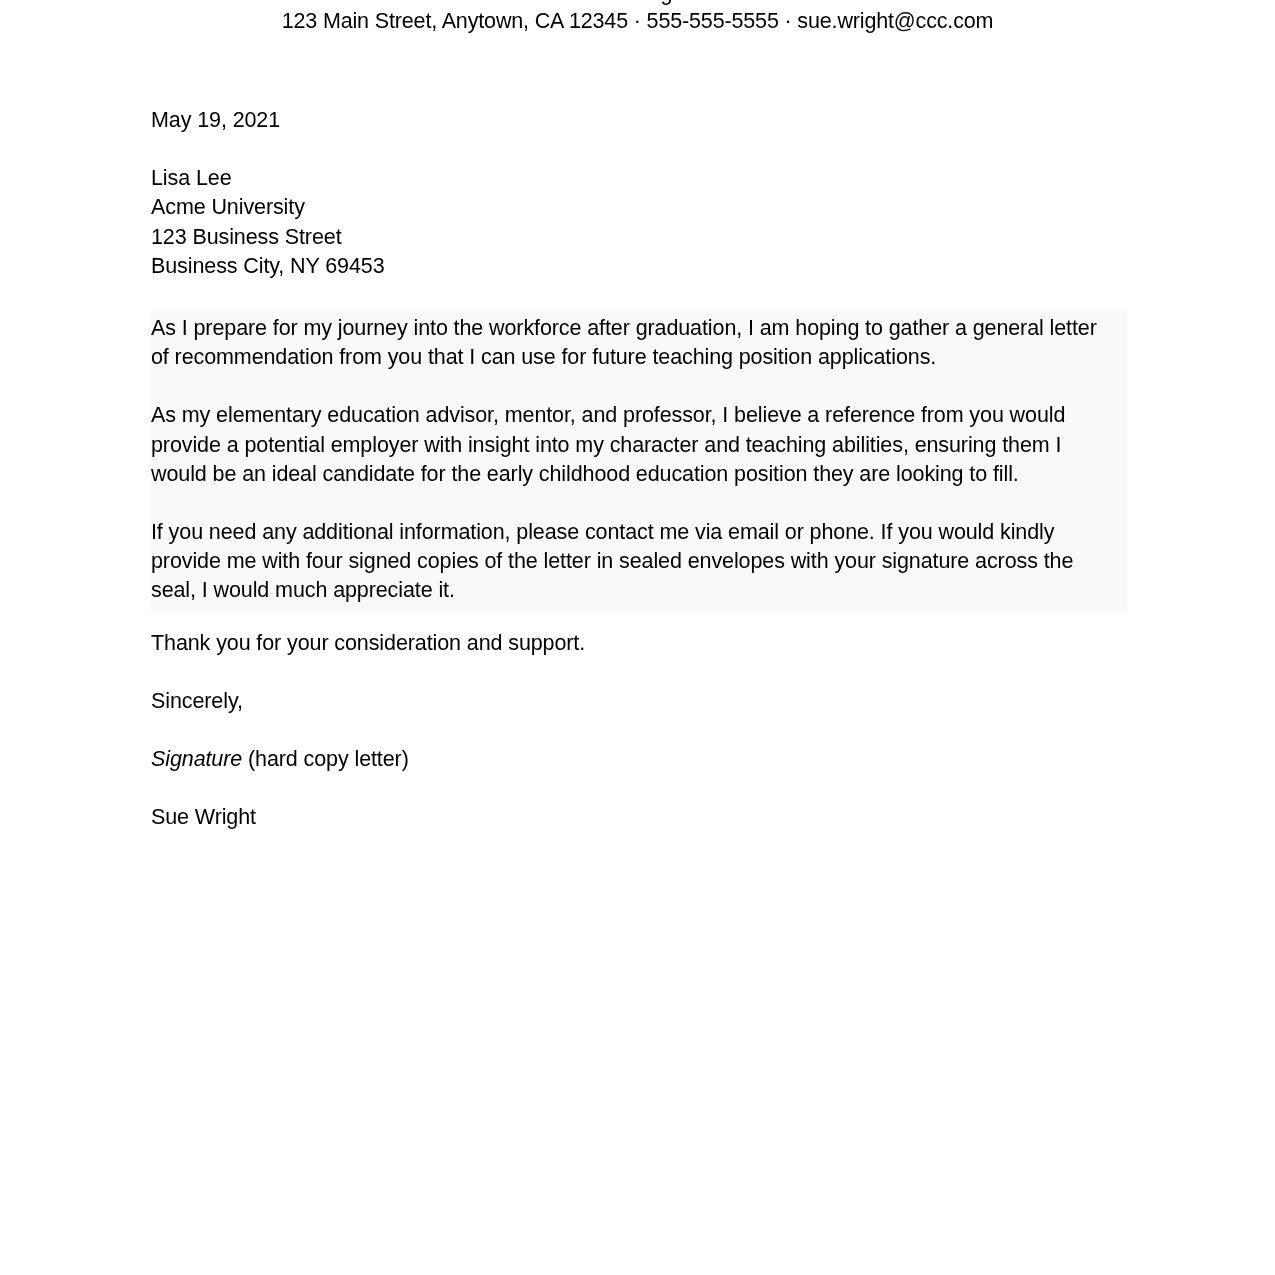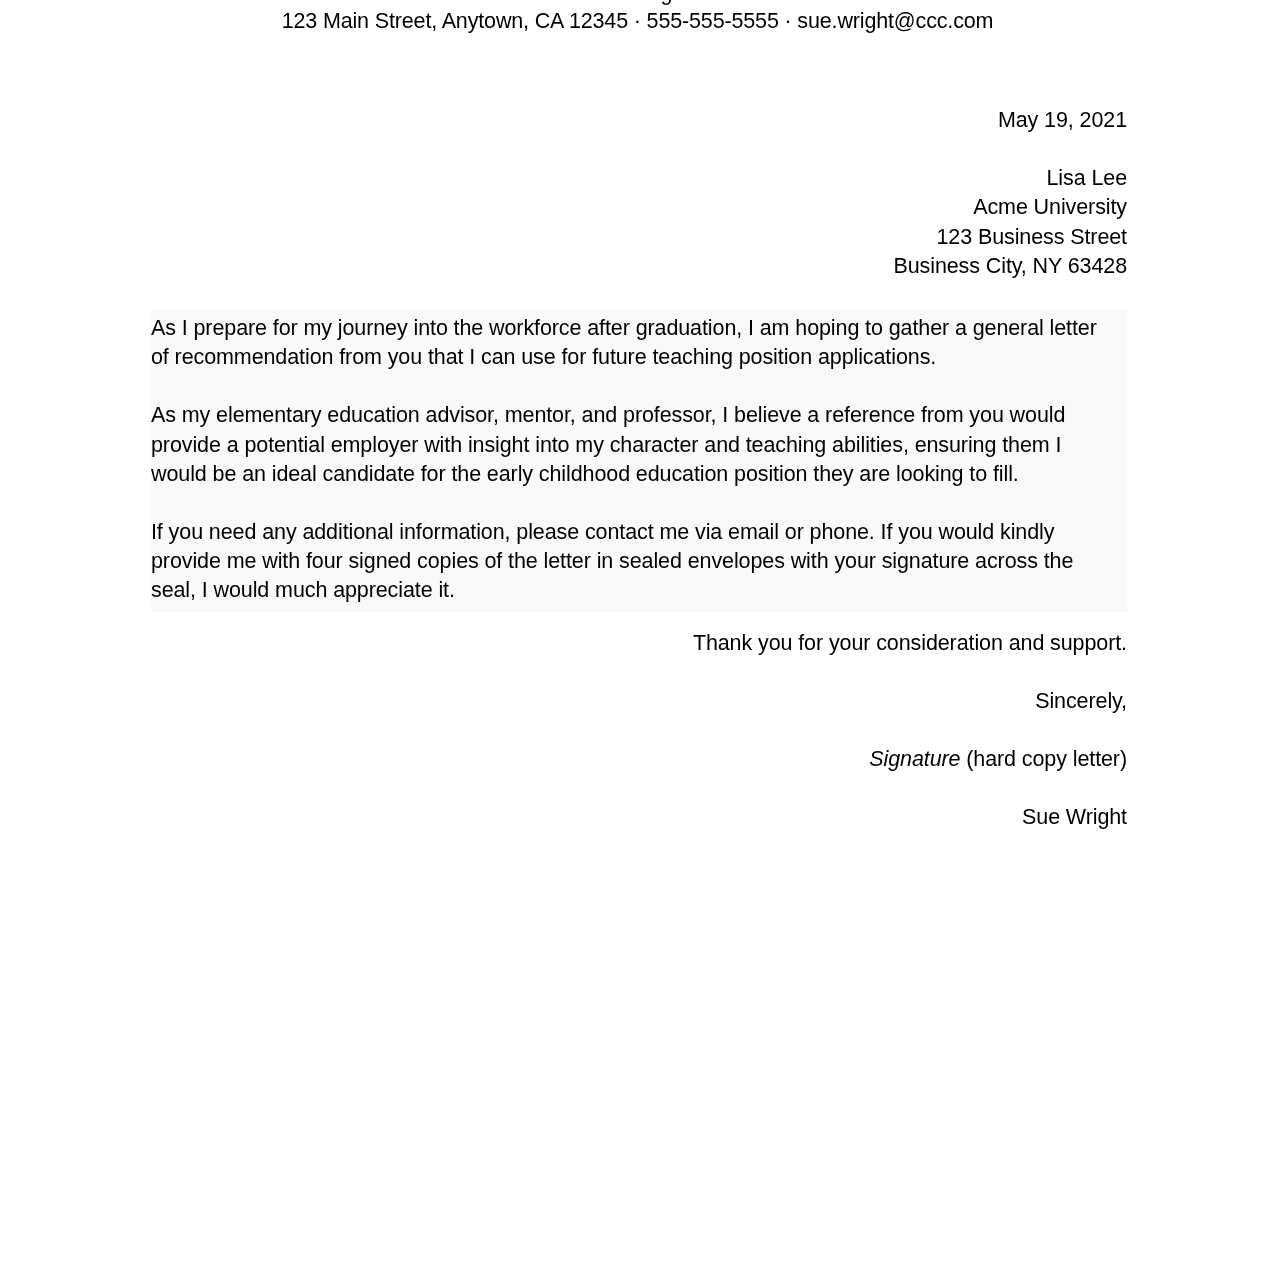--- a/index.html
+++ b/index.html
@@ -61,21 +61,20 @@
 
   .block {
     margin: 0 0 29px 0;
   }
   .block.tight {
     margin-bottom: 0;
   }
   .line {
     display: block;
     white-space: nowrap;
-    text-align: right;
   }
 
   .date-block {
     margin: 0 0 29px 0;
   }
   .recipient-block {
     margin: 0 0 28px 0;
   }
   .salutation-block {
     margin: 0 0 28px 0;
@@ -122,21 +121,21 @@
   <div class="letter">
 
     <div class="date-block">
       <span class="line">May 19, 2021</span>
     </div>
 
     <div class="recipient-block">
       <span class="line">Lisa Lee</span>
       <span class="line">Acme University</span>
       <span class="line">123 Business Street</span>
-      <span class="line">Business City, NY 63428</span>
+      <span class="line">Business City, NY 69453</span>
     </div>
 
 
     <div class="highlight-region">
       <p class="para">As I prepare for my journey into the workforce after graduation, I am hoping to gather a general letter of recommendation from you that I can use for future teaching position applications.</p>
       <p class="para">As my elementary education advisor, mentor, and professor, I believe a reference from you would provide a potential employer with insight into my character and teaching abilities, ensuring them I would be an ideal candidate for the early childhood education position they are looking to fill.</p>
       <p class="para">If you need any additional information, please contact me via email or phone. If you would kindly provide me with four signed copies of the letter in sealed envelopes with your signature across the seal, I would much appreciate it.</p>
     </div>
 
     <div class="block after-highlight">

